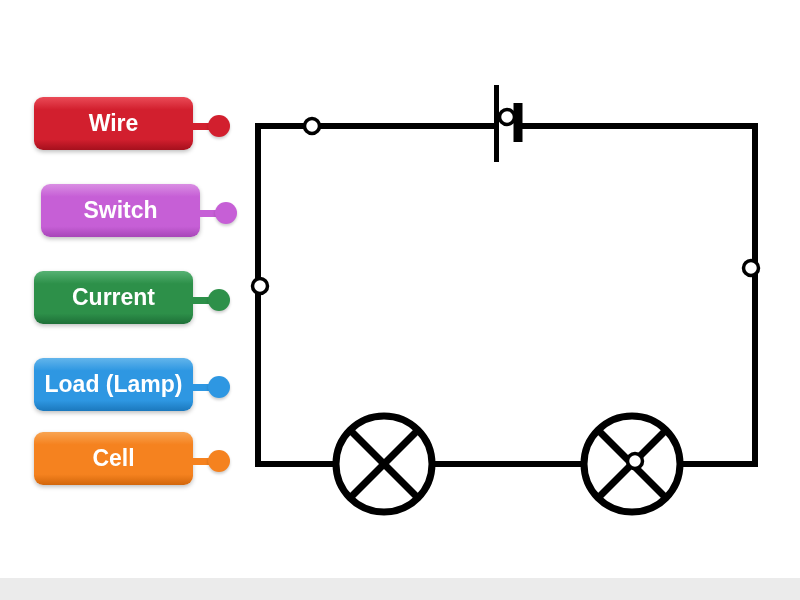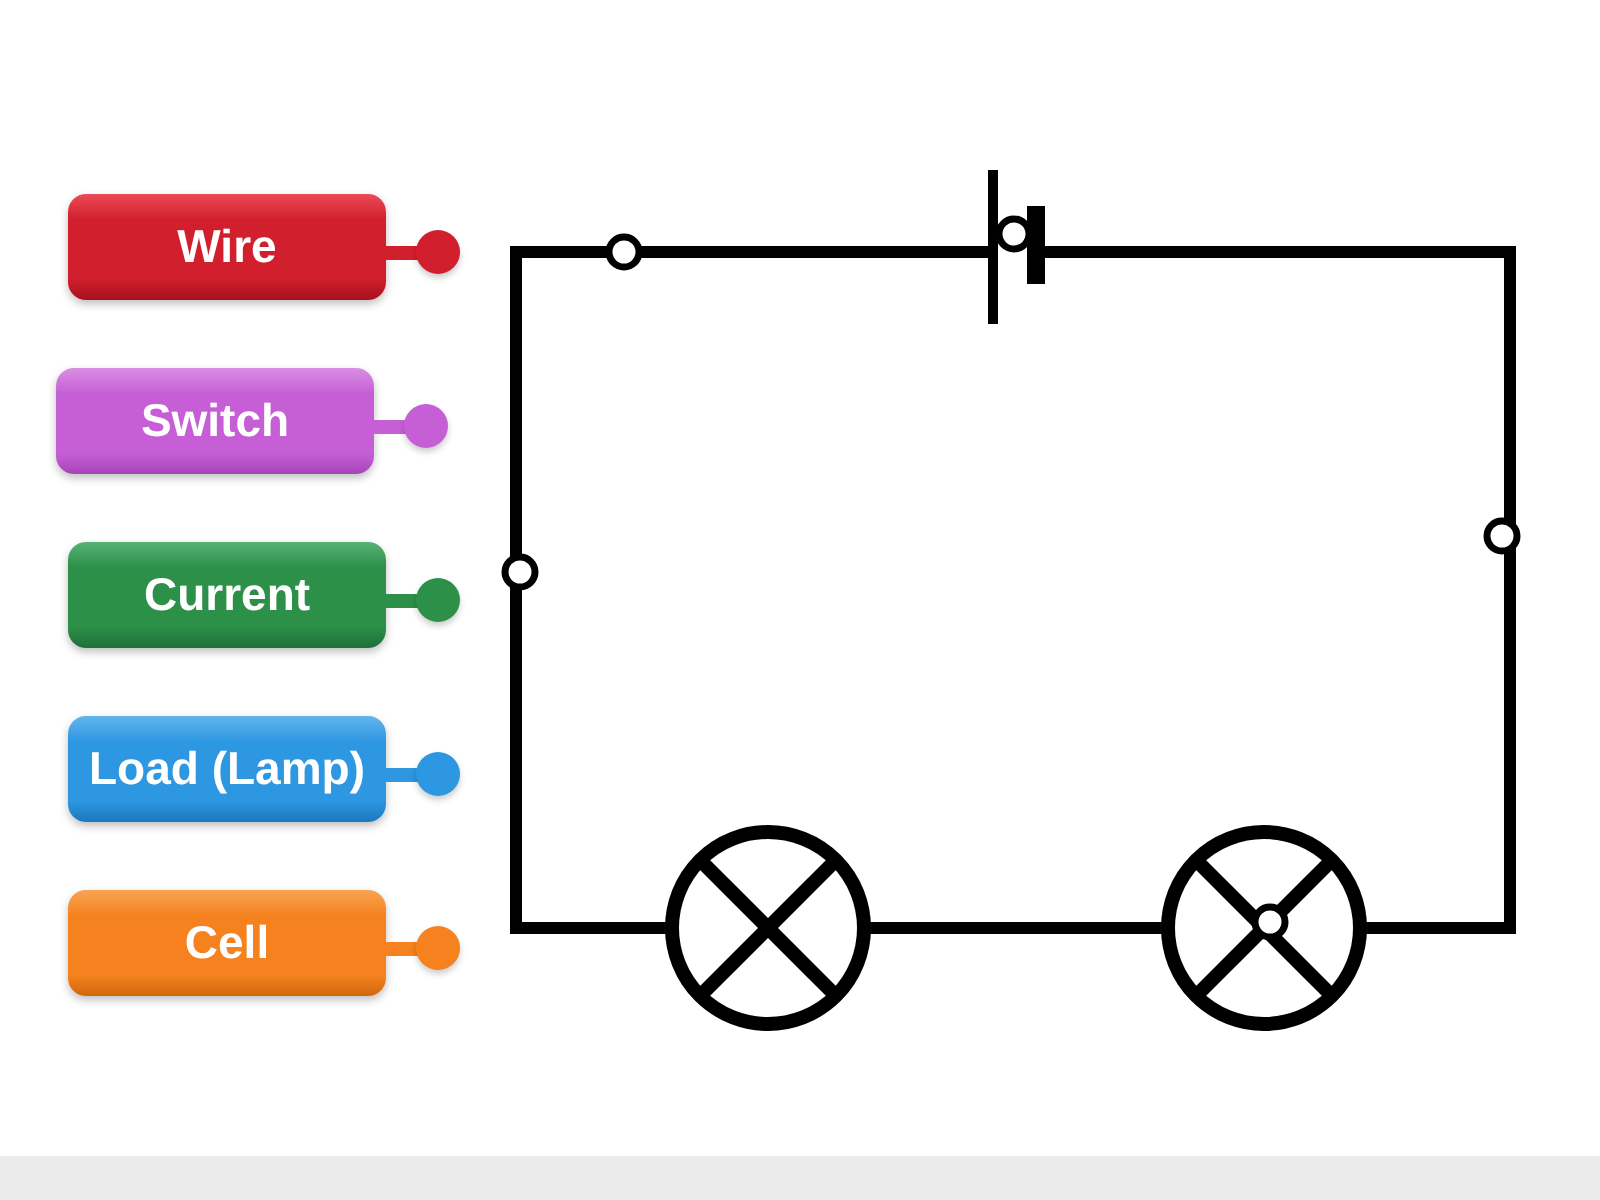--- a/index.html
+++ b/index.html
@@ -102,38 +102,38 @@
         <circle cx="635" cy="461" r="7.5" class="hotspot"></circle>
       </g>
   </svg>
 
   <div class="chip" style="left: 34px; top: 97px; --main: #d21f2e; --light: #ea4b57; --dark: #a5101d;">
     <span class="chip-text">Wire</span>
     <span class="chip-stem"></span>
     <span class="chip-dot"></span>
   </div>
 
-  <div class="chip" style="left: 28px; top: 184px; --main: #c65fd6; --light: #d98ee3; --dark: #a746b8;">
+  <div class="chip" style="left: 41px; top: 184px; --main: #c65fd6; --light: #d98ee3; --dark: #a746b8;">
     <span class="chip-text">Switch</span>
     <span class="chip-stem"></span>
     <span class="chip-dot"></span>
   </div>
 
   <div class="chip" style="left: 34px; top: 358px; --main: #2e97e2; --light: #63b5eb; --dark: #1b78bd;">
     <span class="chip-text">Load (Lamp)</span>
     <span class="chip-stem"></span>
     <span class="chip-dot"></span>
   </div>
 
   <div class="chip" style="left: 34px; top: 271px; --main: #2d9049; --light: #57b274; --dark: #1e6f38;">
     <span class="chip-text">Current</span>
     <span class="chip-stem"></span>
     <span class="chip-dot"></span>
   </div>
 
-  <div class="chip" style="left: 34px; top: 445px; --main: #f5821f; --light: #f8a452; --dark: #d2660b;">
+  <div class="chip" style="left: 34px; top: 432px; --main: #f5821f; --light: #f8a452; --dark: #d2660b;">
     <span class="chip-text">Cell</span>
     <span class="chip-stem"></span>
     <span class="chip-dot"></span>
   </div>
 
   <div class="footer-strip" style="background: rgb(235, 235, 235);"></div>
 </div>
 
 </body></html>

